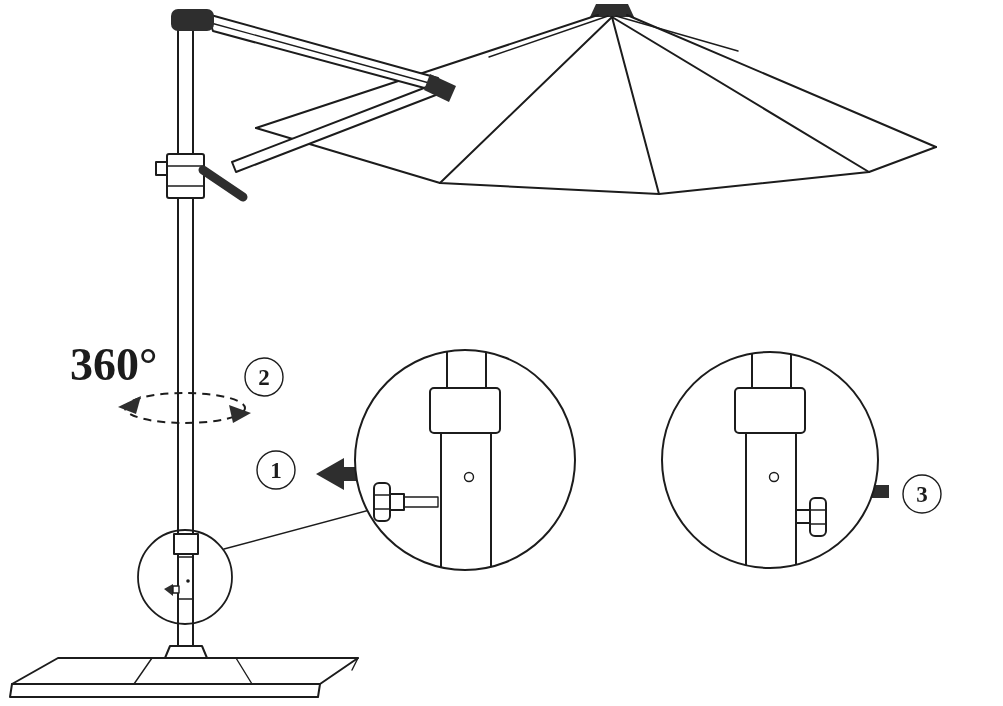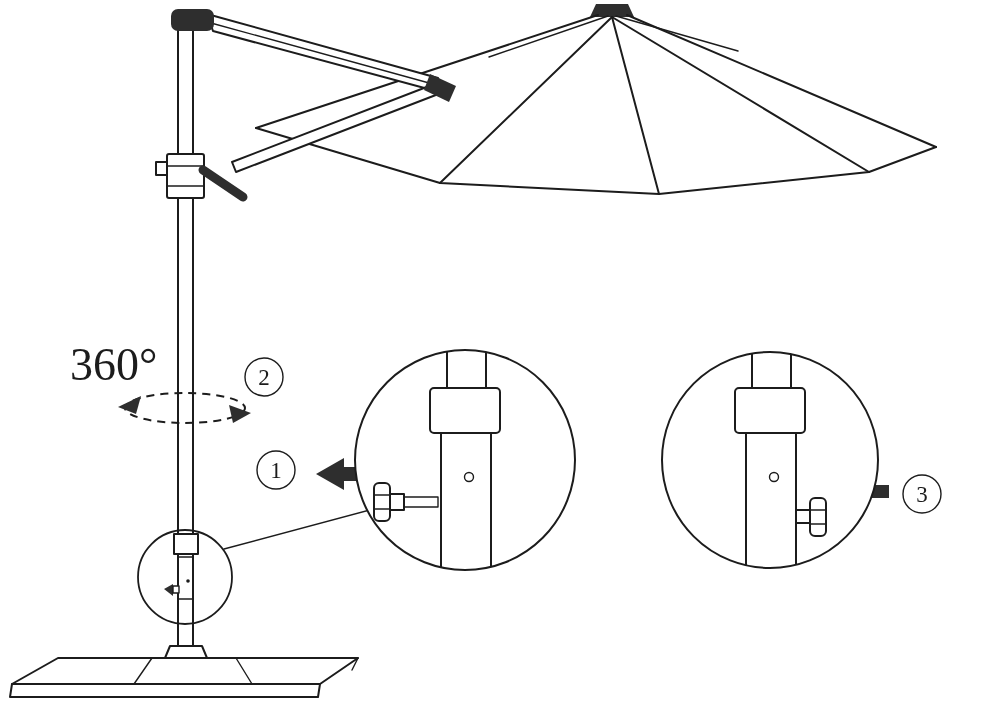--- a/index.html
+++ b/index.html
@@ -7,20 +7,21 @@
     padding:0;
     background:var(--background,#ffffff);
   }
   .stage{
     width:1003px;
     height:706px;
     position:relative;
     background:var(--background,#ffffff);
     font-family:"Liberation Serif", serif;
     overflow:hidden;
+    font-weight:bold;
   }
   svg{display:block}
   .ln{fill:none;stroke:var(--line,#1c1c1c);stroke-width:2;stroke-linecap:round;stroke-linejoin:round}
   .thin{stroke-width:1.4}
   .fw{fill:#ffffff;stroke:var(--line,#1c1c1c);stroke-width:2;stroke-linejoin:round}
   .fwthin{fill:#ffffff;stroke:var(--line,#1c1c1c);stroke-width:1.4;stroke-linejoin:round}
   .fd{fill:var(--fill-dark,#2e2e2e);stroke:none}
   .dash{fill:none;stroke:var(--line,#1c1c1c);stroke-width:2;stroke-dasharray:8 6}
   text.lbl{fill:var(--line,#1c1c1c);font-family:"Liberation Serif", serif;}
   .num{font-size:23px;text-anchor:middle;}

